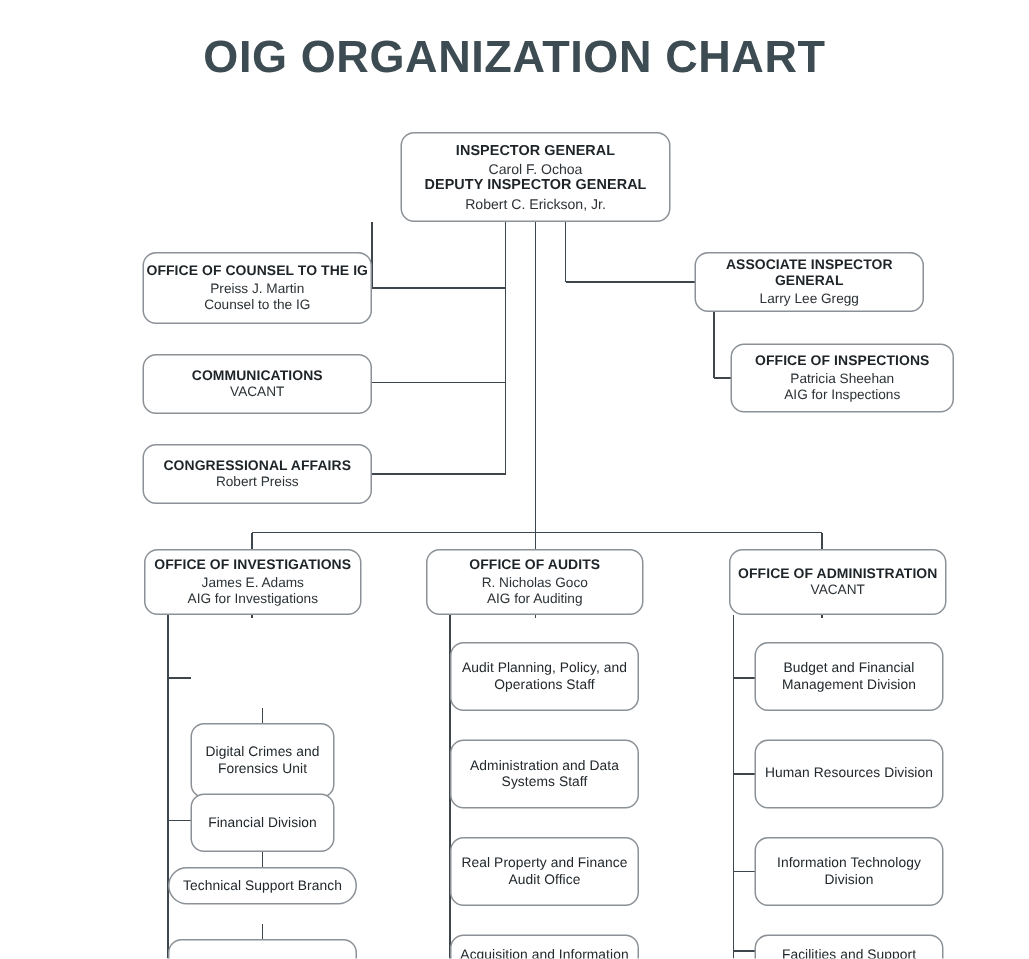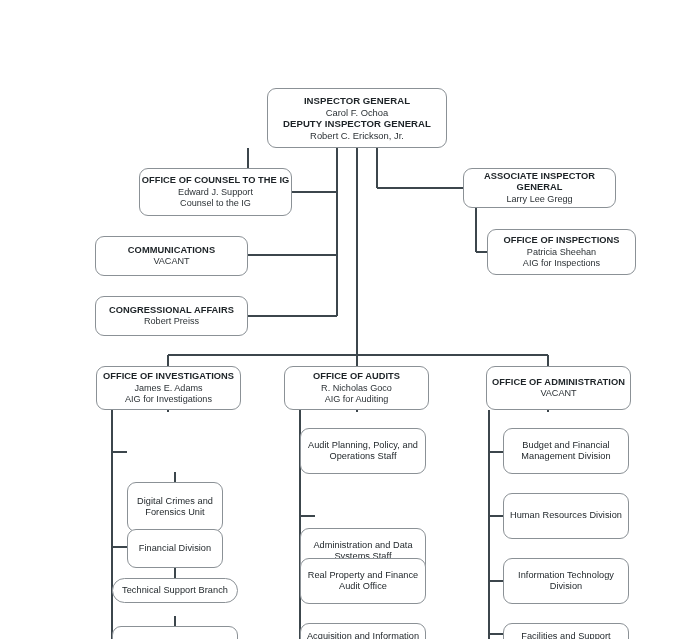--- a/index.html
+++ b/index.html
@@ -79,20 +79,21 @@
     font-weight: normal;
     font-size: 9.2px;
     color: #22282c;
   }
 </style>
 </head>
 <body>
 
 <div id="chart-root">
 
+  <div class="chart-title">OIG ORGANIZATION CHART</div>
 
   <svg id="connectors" viewBox="0 0 686 639" width="686" height="639" xmlns="http://www.w3.org/2000/svg">
     <g stroke="#3c464c" stroke-width="1.2" fill="none" shape-rendering="crispEdges">
 
       <line x1="357" y1="148" x2="357" y2="355"></line>
 
       <line x1="337" y1="148" x2="337" y2="316"></line>
 
       <line x1="337" y1="192" x2="248" y2="192"></line>
       <line x1="248" y1="192" x2="248" y2="148"></line>
@@ -136,23 +137,23 @@
     </g>
   </svg>
 
   <div class="node root" style="left:267px; top:88px; width:180px; height:60px;">
     <div class="ttl">INSPECTOR GENERAL</div>
     <div class="sub">Carol F. Ochoa</div>
     <div class="ttl">DEPUTY INSPECTOR GENERAL</div>
     <div class="sub">Robert C. Erickson, Jr.</div>
   </div>
 
-  <div class="node" style="left:95px; top:168px; width:153px; height:48px;margin-left:44px;">
+  <div class="node" style="left:95px; top:168px; width:153px; height:48px;">
     <div class="ttl">OFFICE OF COUNSEL TO THE IG</div>
-    <div class="sub">Edward J. Support</div>
+    <div class="sub">Preiss J. Martin</div>
     <div class="sub">Counsel to the IG</div>
   </div>
 
   <div class="node" style="left:95px; top:236px; width:153px; height:40px;">
     <div class="ttl">COMMUNICATIONS</div>
     <div class="sub">VACANT</div>
   </div>
 
   <div class="node" style="left:95px; top:296px; width:153px; height:40px;">
     <div class="ttl">CONGRESSIONAL AFFAIRS</div>
@@ -201,21 +202,21 @@
   </div>
 
   <div class="node leaf" style="left:112px; top:626px; width:126px; height:39px; overflow:hidden;">
     <div class="ttl"></div>
   </div>
 
   <div class="node leaf" style="left:300px; top:428px; width:126px; height:46px;">
     <div class="ttl">Audit Planning, Policy, and Operations Staff</div>
   </div>
 
-  <div class="node leaf" style="left:300px; top:493px; width:126px; height:46px;margin-top:35px;">
+  <div class="node leaf" style="left:300px; top:493px; width:126px; height:46px;">
     <div class="ttl">Administration and Data Systems Staff</div>
   </div>
 
   <div class="node leaf" style="left:300px; top:558px; width:126px; height:46px;">
     <div class="ttl">Real Property and Finance Audit Office</div>
   </div>
 
   <div class="node leaf" style="left:300px; top:623px; width:126px; height:46px; justify-content:flex-start; padding-top:7px; overflow:hidden;">
     <div class="ttl">Acquisition and Information</div>
   </div>

